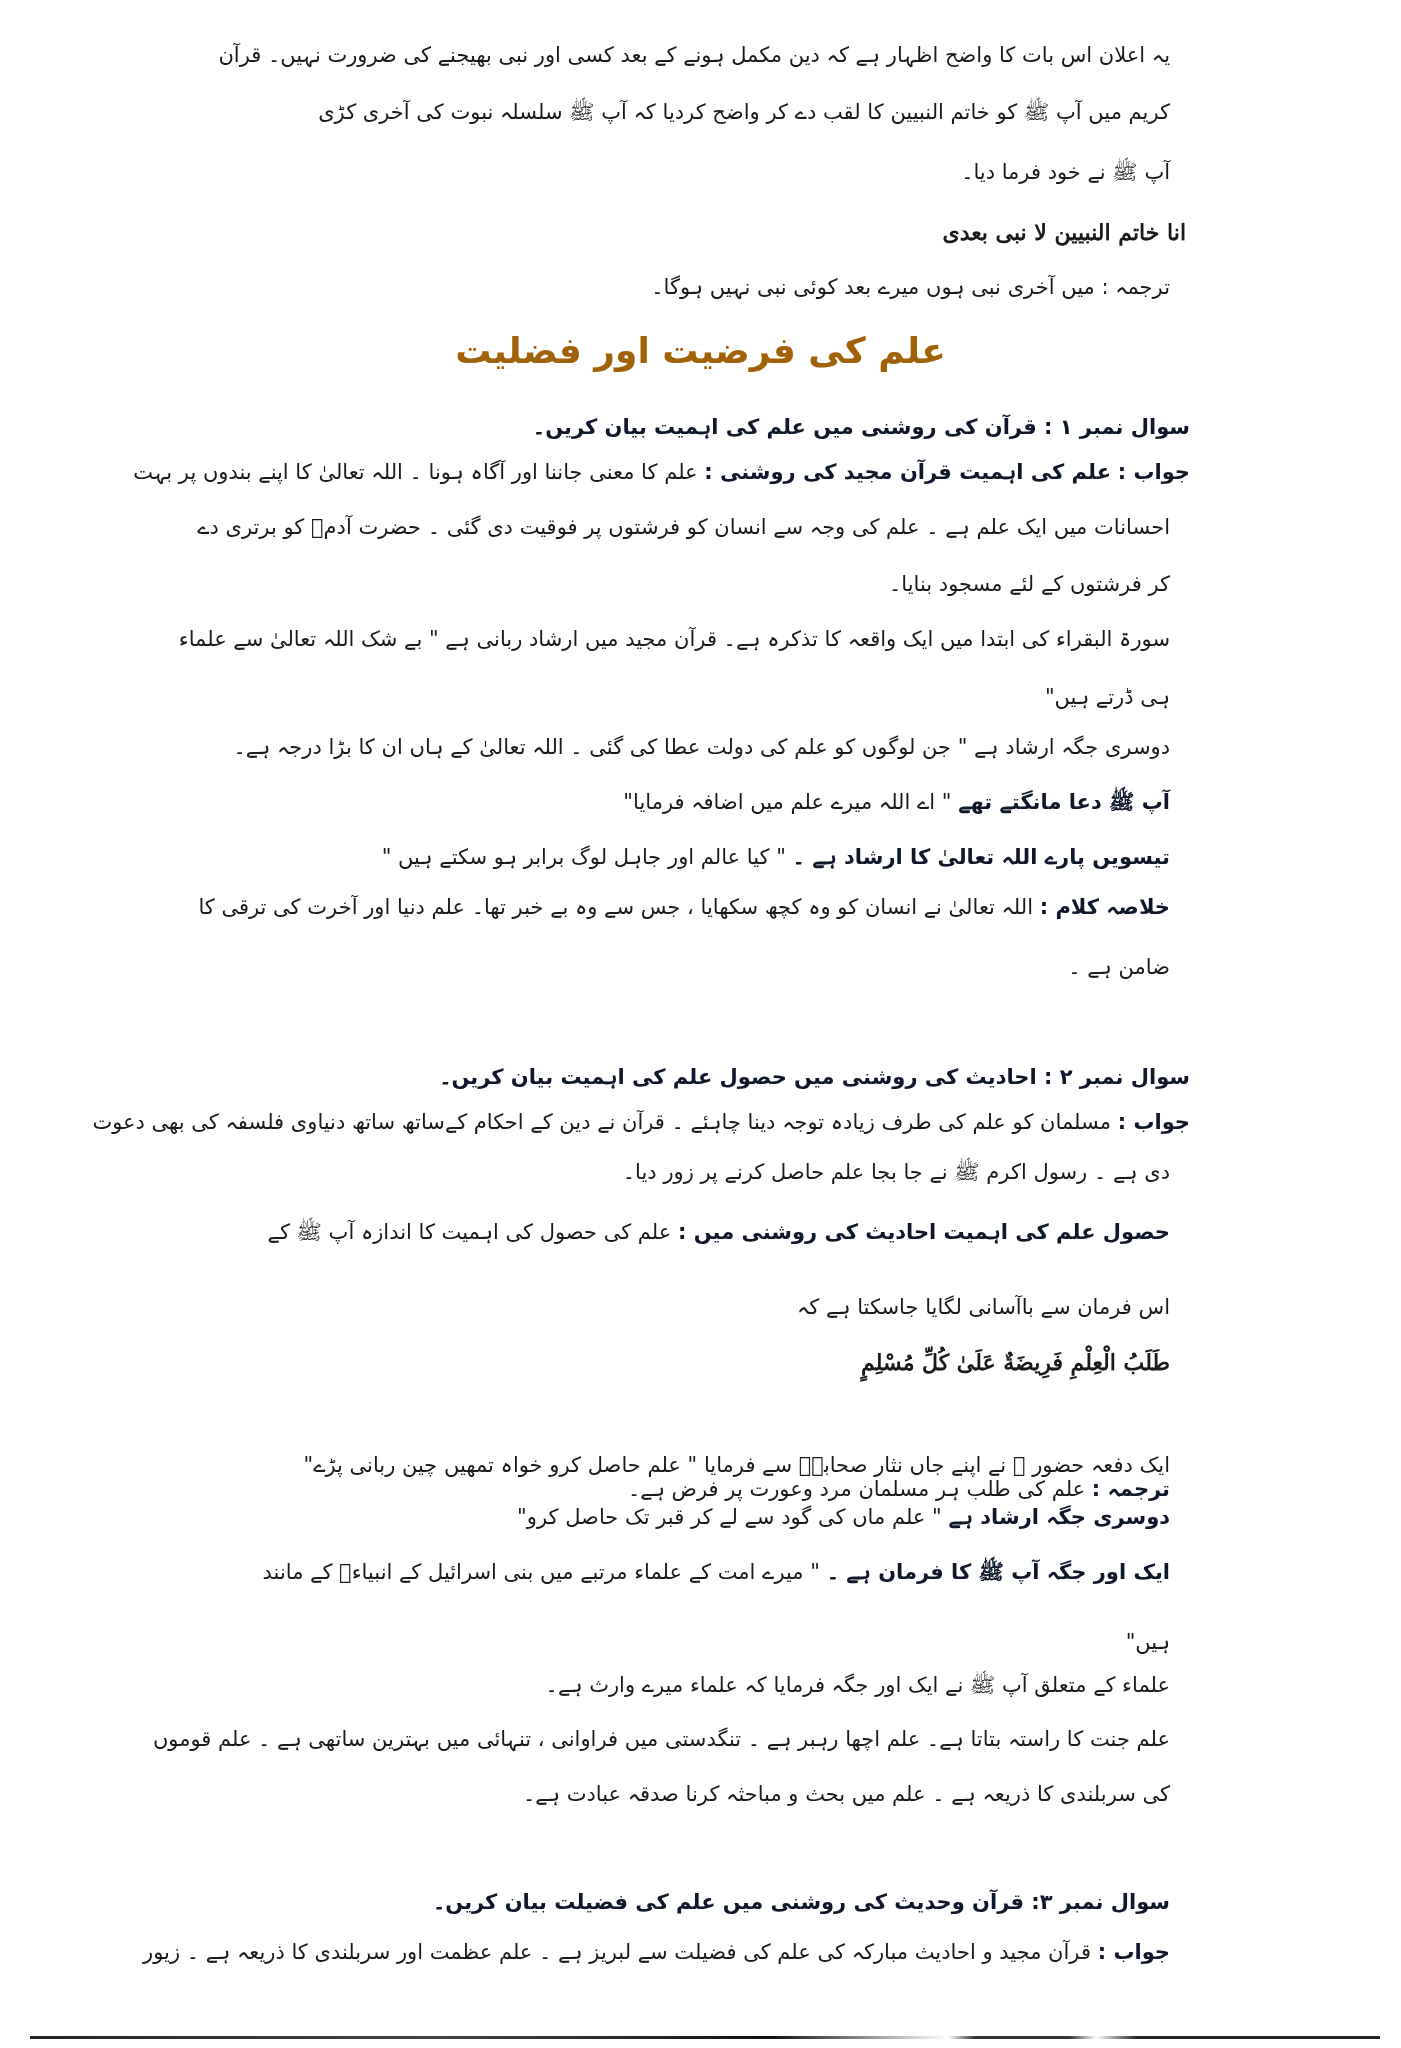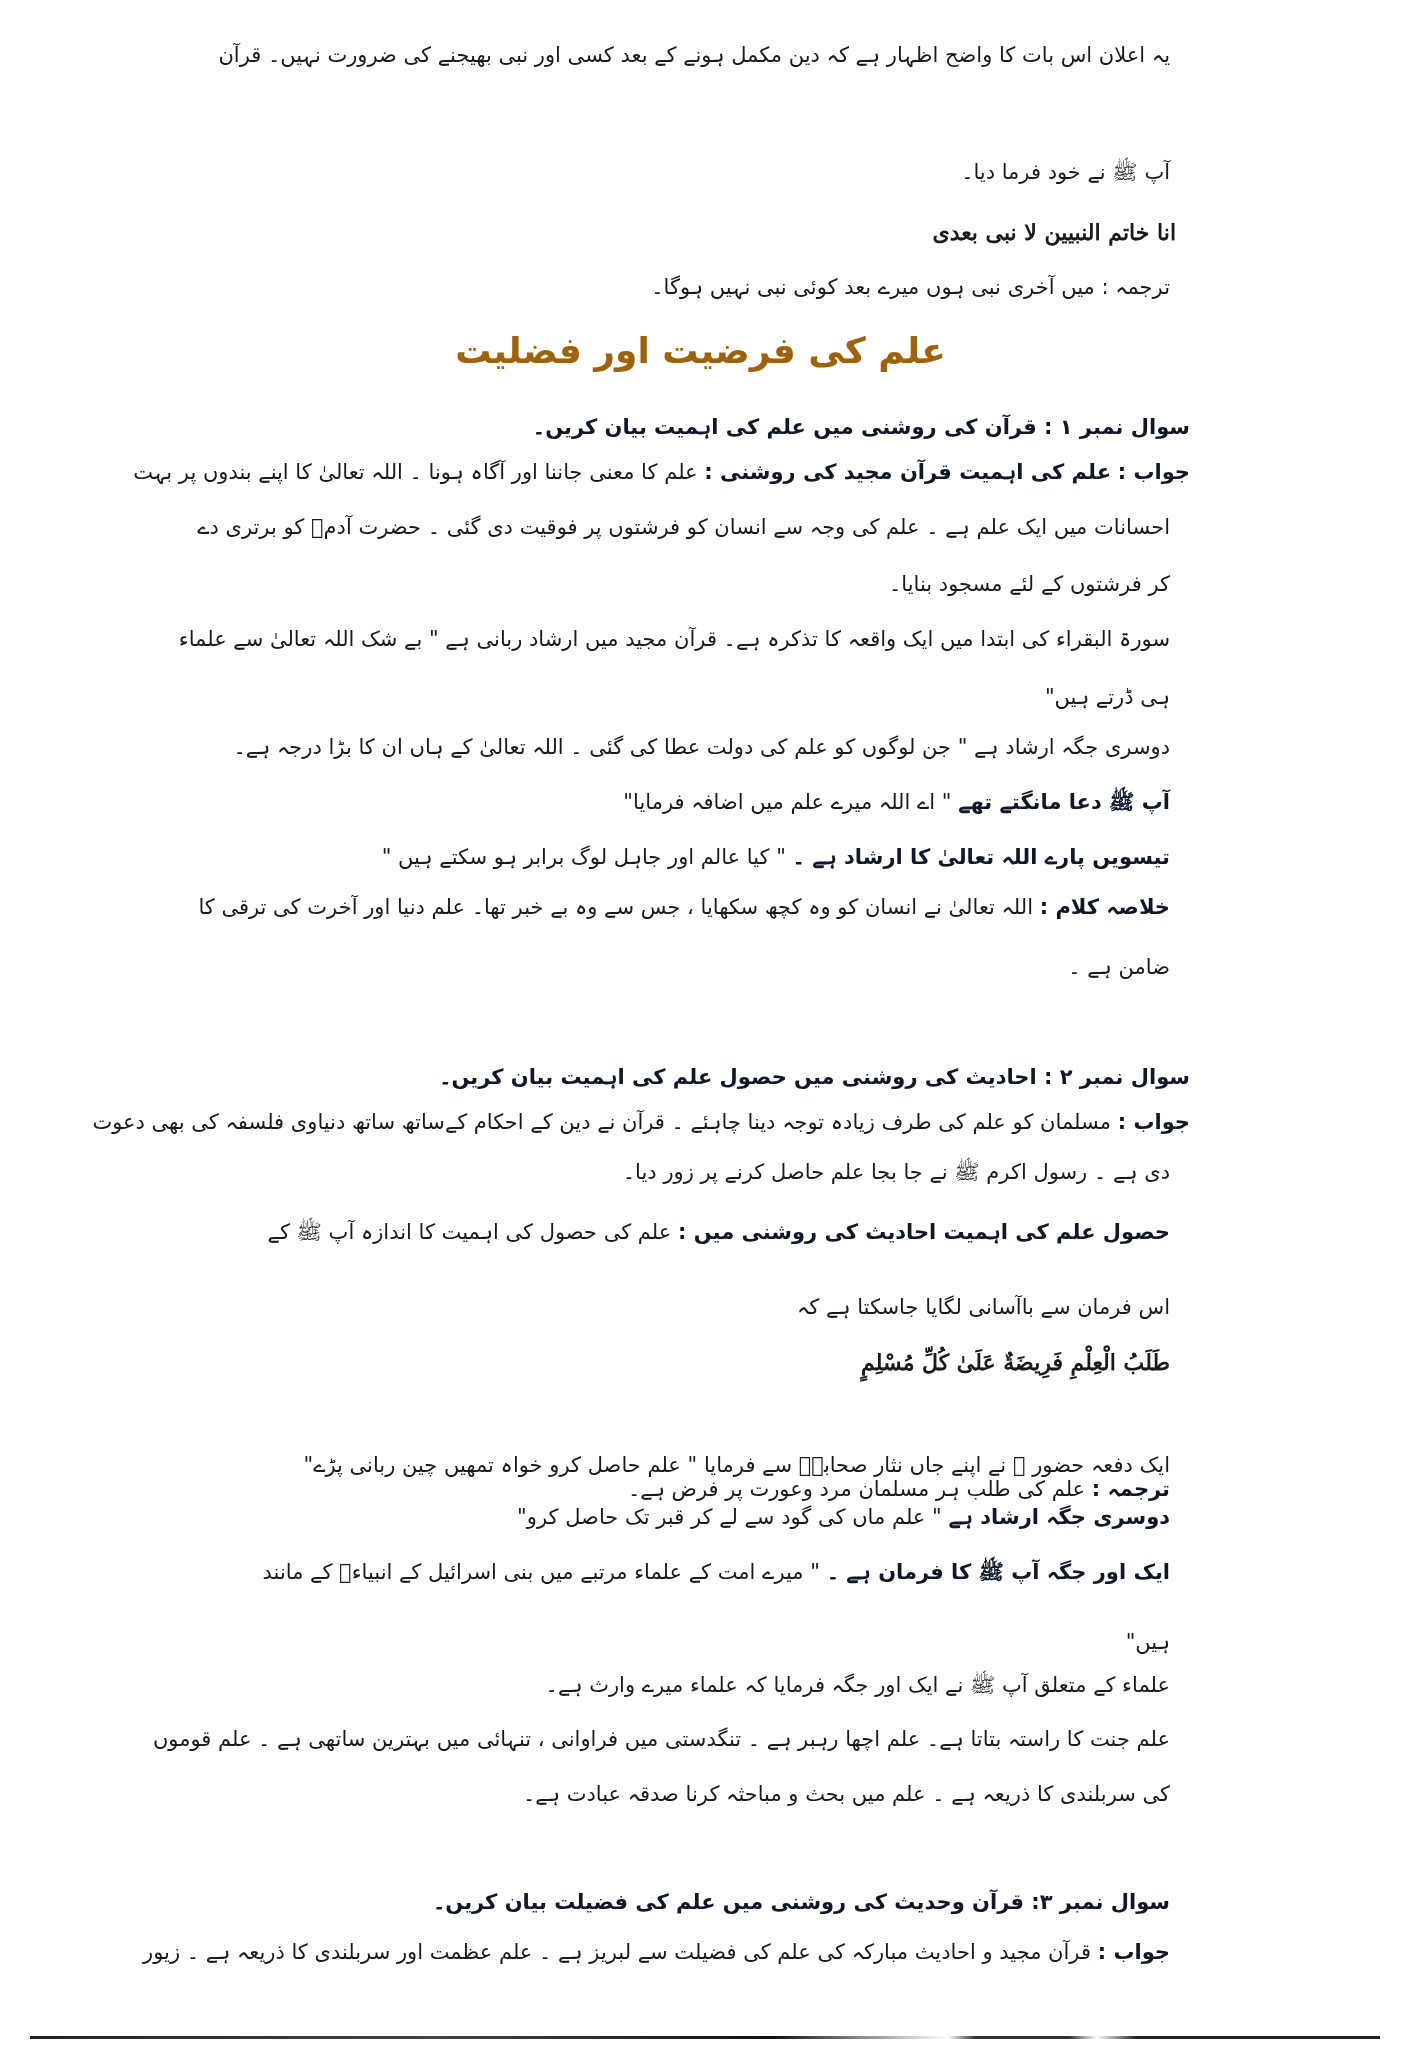--- a/index.html
+++ b/index.html
@@ -24,22 +24,23 @@
     position: absolute; left: 30px; width: 1350px; top: 2036px; height: 3px;
     background: linear-gradient(90deg, #222 0%, #444 30%, #111 55%, #fff 68%, #333 70%, #333 77%, #fff 79%, #222 82%, #222 100%);
   }
 </style>
 </head>
 <body>
 
 <div class="page">
 
   <div class="line" style="right:146px; top:38px;">یہ اعلان اس بات کا واضح اظہار ہے کہ دین مکمل ہونے کے بعد کسی اور نبی بھیجنے کی ضرورت نہیں۔ قرآن</div>
+  <div class="line" style="right:146px; top:95px;">کریم میں آپ ﷺ کو خاتم النبیین کا لقب دے کر واضح کردیا کہ آپ ﷺ سلسلہ نبوت کی آخری کڑی</div>
   <div class="line" style="right:146px; top:155px;">آپ ﷺ نے خود فرما دیا۔</div>
-  <div class="line arabic" style="right:140px; top:215px;">انا خاتم النبیین لا نبی بعدی</div>
+  <div class="line arabic" style="right:130px; top:215px;">انا خاتم النبیین لا نبی بعدی</div>
   <div class="line" style="right:146px; top:270px;">ترجمہ : میں آخری نبی ہوں میرے بعد کوئی نبی نہیں ہوگا۔</div>
 
   <div class="title">علم کی فرضیت اور فضلیت</div>
 
   <div class="line b" style="right:126px; top:410px;">
     <span>سوال نمبر ۱ :</span>
     <span>قرآن کی روشنی میں علم کی اہمیت بیان کریں۔</span>
   </div>
   <div class="line" style="right:146px; top:510px;">احسانات میں ایک علم ہے ۔ علم کی وجہ سے انسان کو فرشتوں پر فوقیت دی گئی ۔ حضرت آدمؑ کو برتری دے</div>
   <div class="line" style="right:126px; top:455px;">

